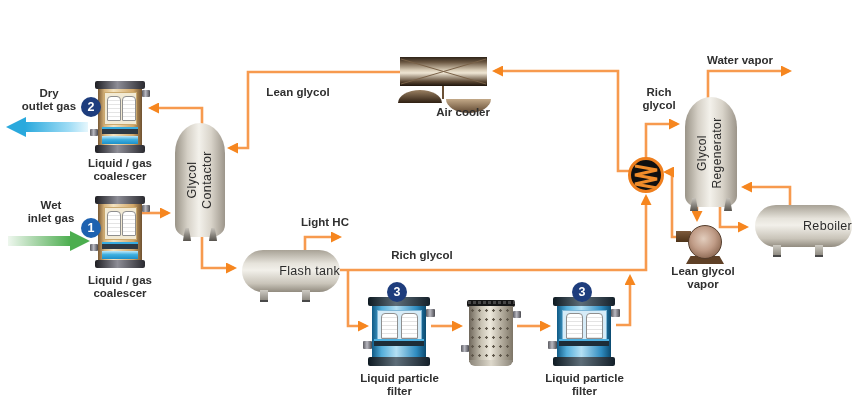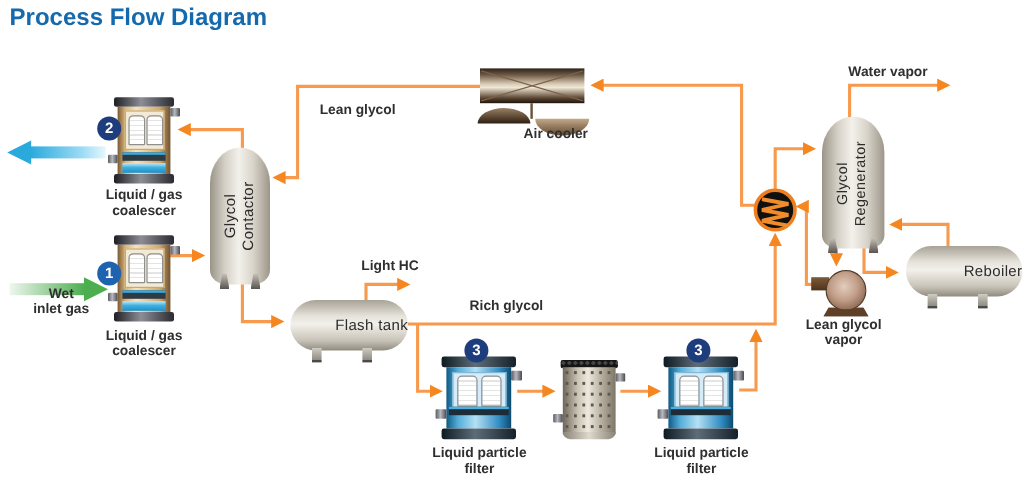--- a/index.html
+++ b/index.html
@@ -16,21 +16,21 @@
   #dry-arrow-head{left:6px;top:117px;width:0;height:0;border-top:10px solid transparent;
     border-bottom:10px solid transparent;border-right:20px solid #2aa9dd;z-index:3;}
   #dry-arrow-bar{left:25px;top:122px;width:63px;height:10px;z-index:3;
     background:linear-gradient(90deg,#2aa9dd,#9fdcf5 70%,#e7f7fd);}
   #wet-arrow-bar{left:8px;top:236px;width:63px;height:10px;z-index:3;
     background:linear-gradient(90deg,#eef7ee,#a5d4a6 45%,#4cae4f);}
   #wet-arrow-head{left:70px;top:231px;width:0;height:0;border-top:10px solid transparent;
     border-bottom:10px solid transparent;border-left:20px solid #4cae4f;z-index:3;}
 
   #dry-label{left:8px;top:87px;width:82px;}
-  #wet-label{left:8px;top:199px;width:86px;margin-top:40px;}
+  #wet-label{left:8px;top:199px;width:86px;}
 
   
   .vessel-v{background:linear-gradient(90deg,#9a9488,#d5d0c6 25%,#f3f1eb 48%,#d9d4ca 72%,#9c958a);
     z-index:2;}
   #contactor{left:175px;top:123px;width:50px;height:114px;
     border-radius:25px 25px 14px 14px / 30px 30px 12px 12px;}
   #regen{left:685px;top:97px;width:52px;height:110px;
     border-radius:26px 26px 13px 13px / 30px 30px 11px 11px;}
   .leg{position:absolute;width:8px;height:13px;z-index:1;
     background:linear-gradient(180deg,#c6c2ba,#57534d);
@@ -172,22 +172,25 @@
       <path d="M616,325 L630,325 L630,277" marker-end="url(#arr)"></path>
       <path d="M646,159 L646,124 L677,124" marker-end="url(#arr)"></path>
       <path d="M708,100 L708,71 L789,71" marker-end="url(#arr)"></path>
       <path d="M697,202 L697,219" marker-end="url(#arr)"></path>
       <path d="M720,202 L720,227 L746,227" marker-end="url(#arr)"></path>
       <path d="M790,206 L790,187 L744,187" marker-end="url(#arr)"></path>
       <path d="M679,237 L672,237 L672,172 L666,172" marker-end="url(#arr)"></path>
     </g>
   </svg>
 
-  <div id="title" class="abs">Process Flow Diagram</div>
-
+
+  <div id="dry-label" class="abs lbl">
+    <div>Dry</div>
+    <div>outlet gas</div>
+  </div>
   <div id="dry-arrow-head" class="abs"></div>
   <div id="dry-arrow-bar" class="abs"></div>
 
   <div id="wet-label" class="abs lbl">
     <div>Wet</div>
     <div>inlet gas</div>
   </div>
   <div id="wet-arrow-bar" class="abs"></div>
   <div id="wet-arrow-head" class="abs"></div>
 
@@ -322,20 +325,24 @@
   </div>
 
   <div id="regen" class="abs vessel-v">
     <div class="leg" style="left:5px;top:101px;"></div>
     <div class="leg" style="left:39px;top:101px;"></div>
   </div>
   <div id="regen-label" class="vlabel">
     <div>Glycol</div>
     <div>Regenerator</div>
   </div>
+  <div id="rich-top-label" class="abs lbl">
+    <div>Rich</div>
+    <div>glycol</div>
+  </div>
   <div id="wv-label" class="abs lbl">
     <div>Water vapor</div>
   </div>
 
   <div id="reboiler" class="abs vessel-h">
     <div class="hleg" style="left:18px;"></div>
     <div class="hleg" style="left:60px;"></div>
     <span>Reboiler</span>
   </div>
 

